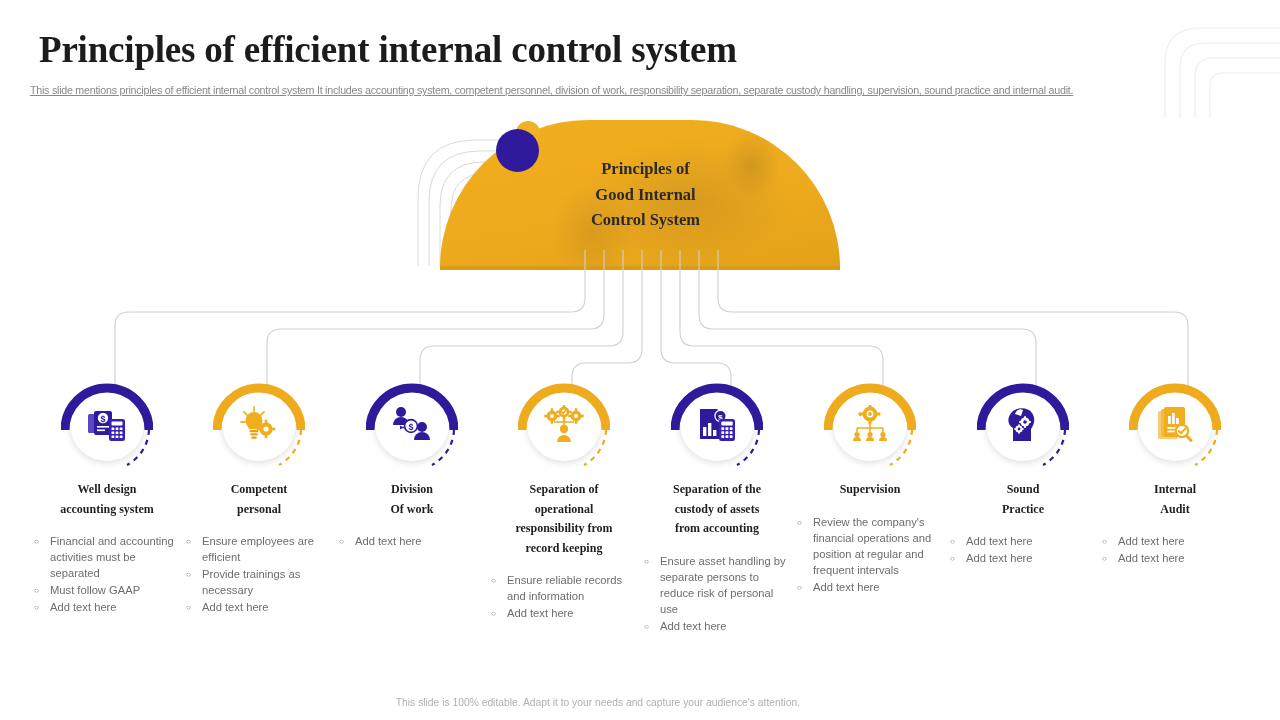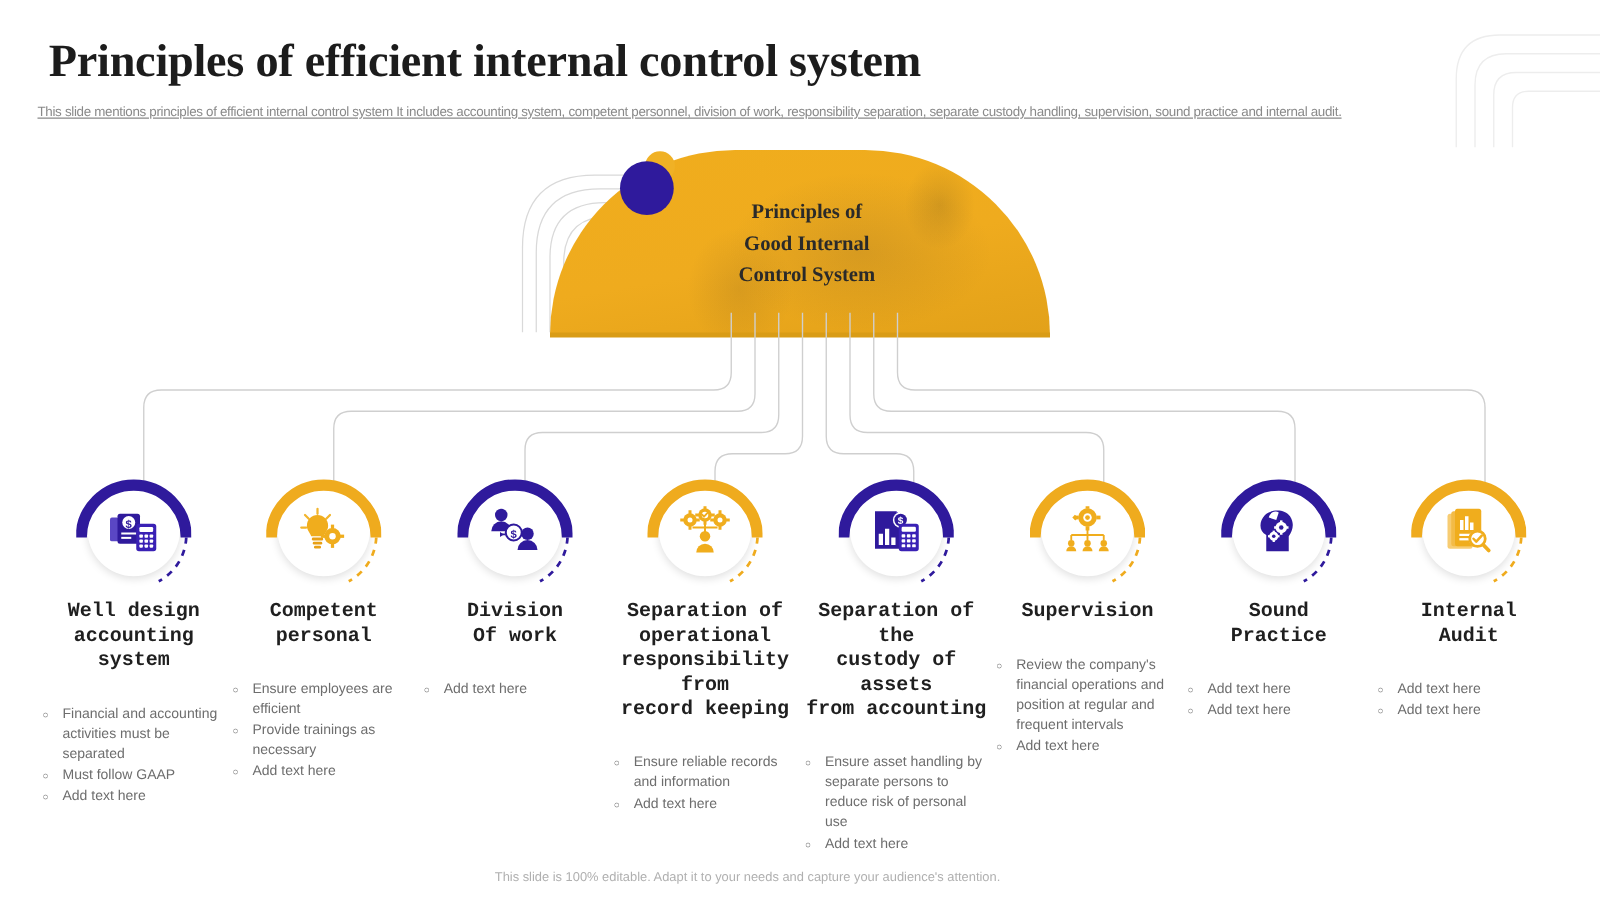--- a/index.html
+++ b/index.html
@@ -71,24 +71,24 @@
     box-shadow: 0 2px 7px rgba(0,0,0,0.13);
   }
   .badge-svg { position: absolute; left: 0; top: 0; }
   .badge-icon {
     position: absolute; left: 9px; top: 9px; width: 74px; height: 74px;
     display: flex; align-items: center; justify-content: center;
   }
 
   .item-title {
     margin-top: 10px; text-align: center;
-    font-family: Liberation Mono, monospace;
-    font-size: 16px; font-weight: 700; line-height: 19.5px; color: #1f1f1f;
-  }
-  .bullets { margin-top: 24px; padding: 0; list-style: none; }
+    font-family: Liberation Serif, serif;
+    font-size: 12px; font-weight: 700; line-height: 19.5px; color: #1f1f1f;
+  }
+  .bullets { margin-top: 14px; padding: 0; list-style: none; }
   .bullets li {
     position: relative; padding-left: 19px;
     font-size: 11.2px; line-height: 16px; color: #6d6d6d; margin-bottom: 1px;
   }
   .bullets li::before {
     content: "\25CB"; position: absolute; left: 3px; top: 0;
     font-size: 8px; color: #6d6d6d; line-height: 17px;
   }
 
   

